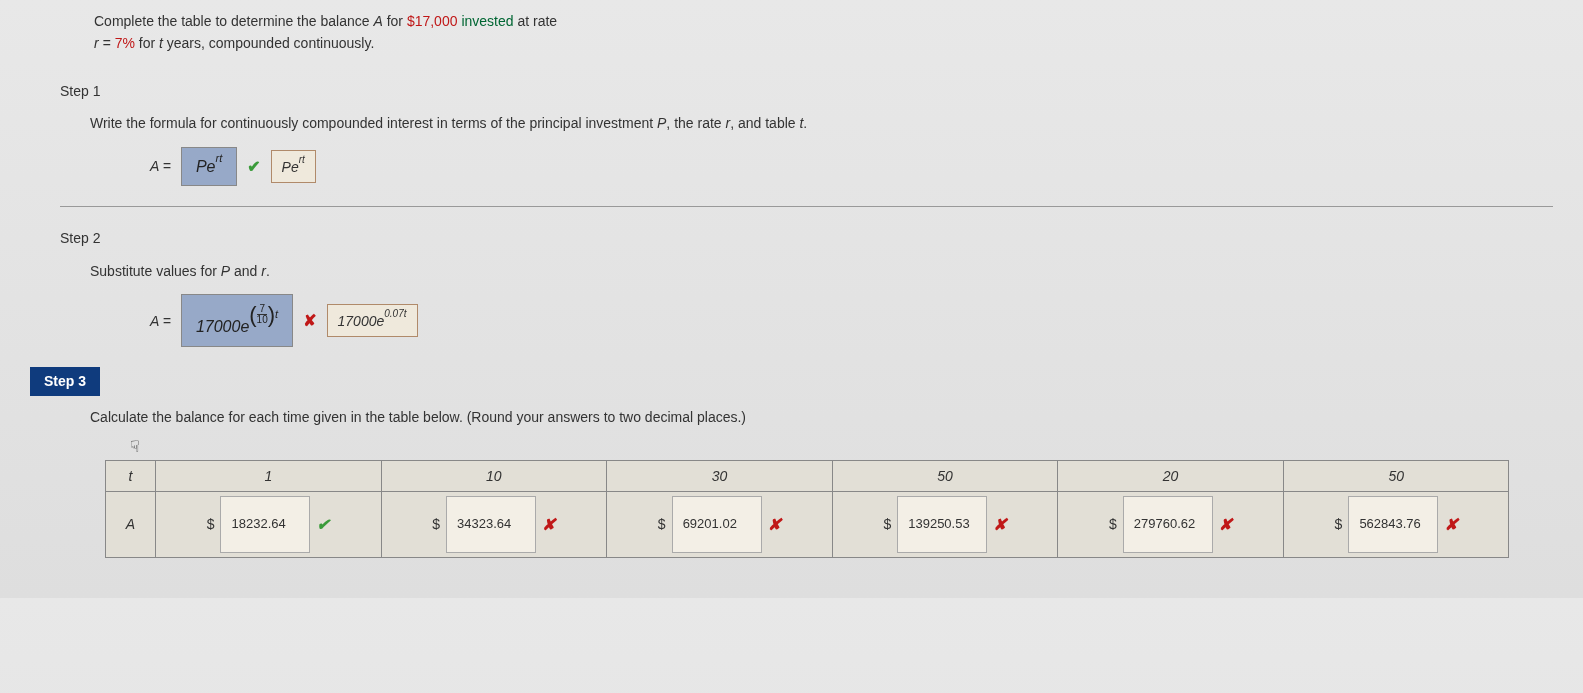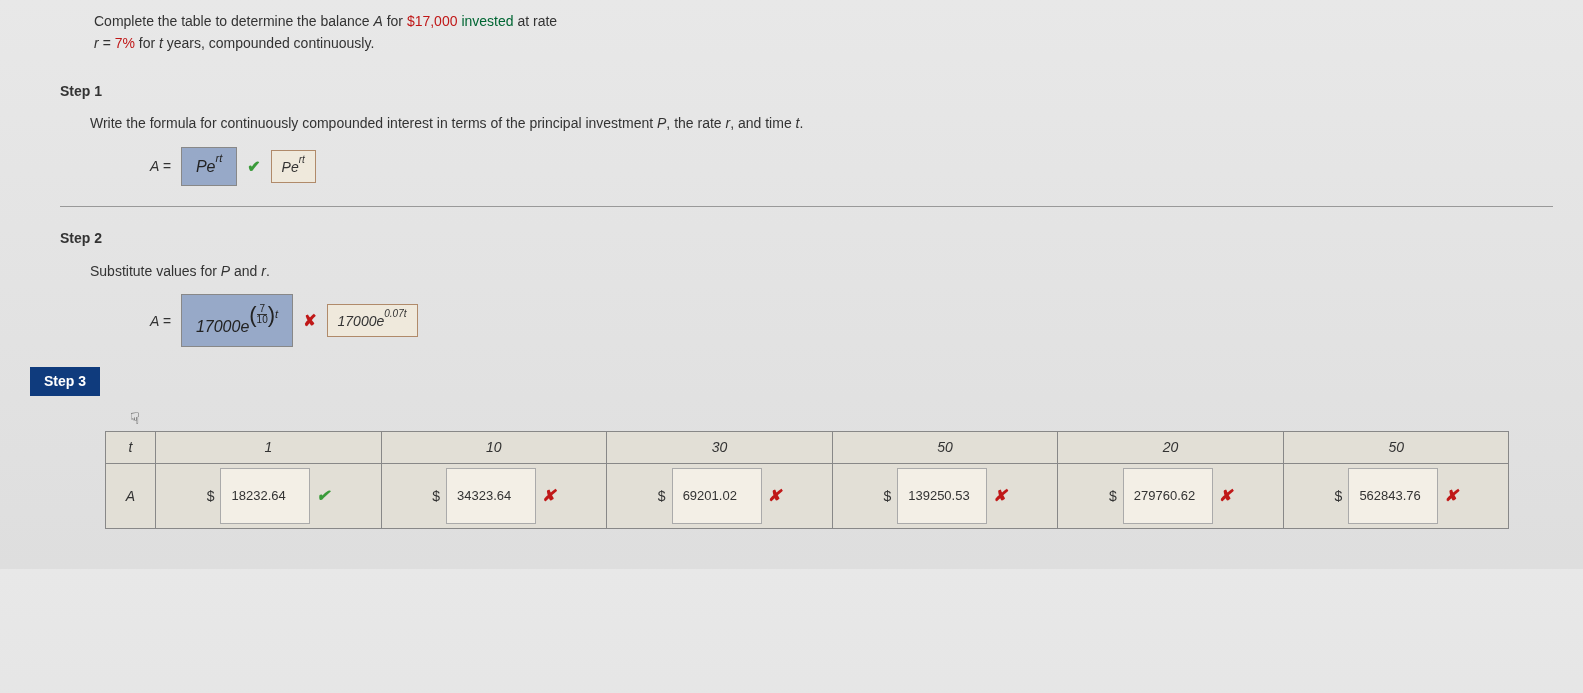--- a/index.html
+++ b/index.html
@@ -10,21 +10,21 @@
       color: #333;
       font-size: 14px;
       line-height: 1.6;
       width: 1583px;
     }
     .intro { margin-left: 34px; margin-bottom: 25px; }
     .intro .amount { color: #c01818; }
     .intro .invested { color: #006633; }
     .intro .rate { color: #c01818; }
     .intro em { font-style: italic; }
-    .step-title { font-weight: bold; margin-bottom: 10px; margin-top: 16px; }
+    .step-title { font-weight: normal; margin-bottom: 10px; margin-top: 16px; }
     .step-body { margin-left: 30px; margin-bottom: 20px; }
     .formula-row { display: flex; align-items: center; gap: 10px; margin-left: 60px; margin-top: 12px; }
     .formula-label { font-style: italic; }
     .answer-box {
       border: 1px solid #888;
       background: #97a9c8;
       padding: 6px 14px;
       font-size: 16px;
       color: #222;
       font-style: italic;
@@ -95,21 +95,21 @@
 </head>
 <body>
 
 <div class="intro">
   <span>Complete the table to determine the balance </span><em>A</em><span> for </span><span class="amount">$17,000</span><span> </span><span class="invested">invested</span><span> at rate</span><br>
   <em>r = </em><span class="rate">7%</span><span> for </span><em>t</em><span> years, compounded continuously.</span>
 </div>
 
 <div class="step-title">Step 1</div>
 <div class="step-body">
-  <span>Write the formula for continuously compounded interest in terms of the principal investment </span><em>P</em><span>, the rate </span><em>r</em><span>, and time </span><em>t</em><span>.</span>
+  <span>Write the formula for continuously compounded interest in terms of the principal investment </span><em>P</em><span>, the rate </span><em>r</em><span>, and table </span><em>t</em><span>.</span>
   <div class="formula-row">
     <span class="formula-label">A = </span>
     <span class="answer-box"><span>Pe</span><sup>rt</sup></span>
     <span class="check-icon">✔</span>
     <span class="feedback-box"><span>Pe</span><sup>rt</sup></span>
   </div>
 </div>
 
 <hr class="divider">
 
@@ -132,20 +132,21 @@
     <span class="x-icon">✘</span>
     <span class="feedback-box"><span>17000e</span><sup>0.07t</sup></span>
   </div>
 </div>
 
 <div class="step3-header">
   <div class="step3-label">Step 3</div>
   <div class="step3-bar"></div>
 </div>
 <div class="step-body">
+  <span>Calculate the balance for each time given in the table below. (Round your answers to two decimal places.)</span>
   <div class="cursor-icon">☟</div>
   <table class="balance">
     <tbody>
         <tr>
       <th>t</th>
       <td>1</td>
       <td>10</td>
       <td>30</td>
       <td>50</td>
       <td>20</td>

